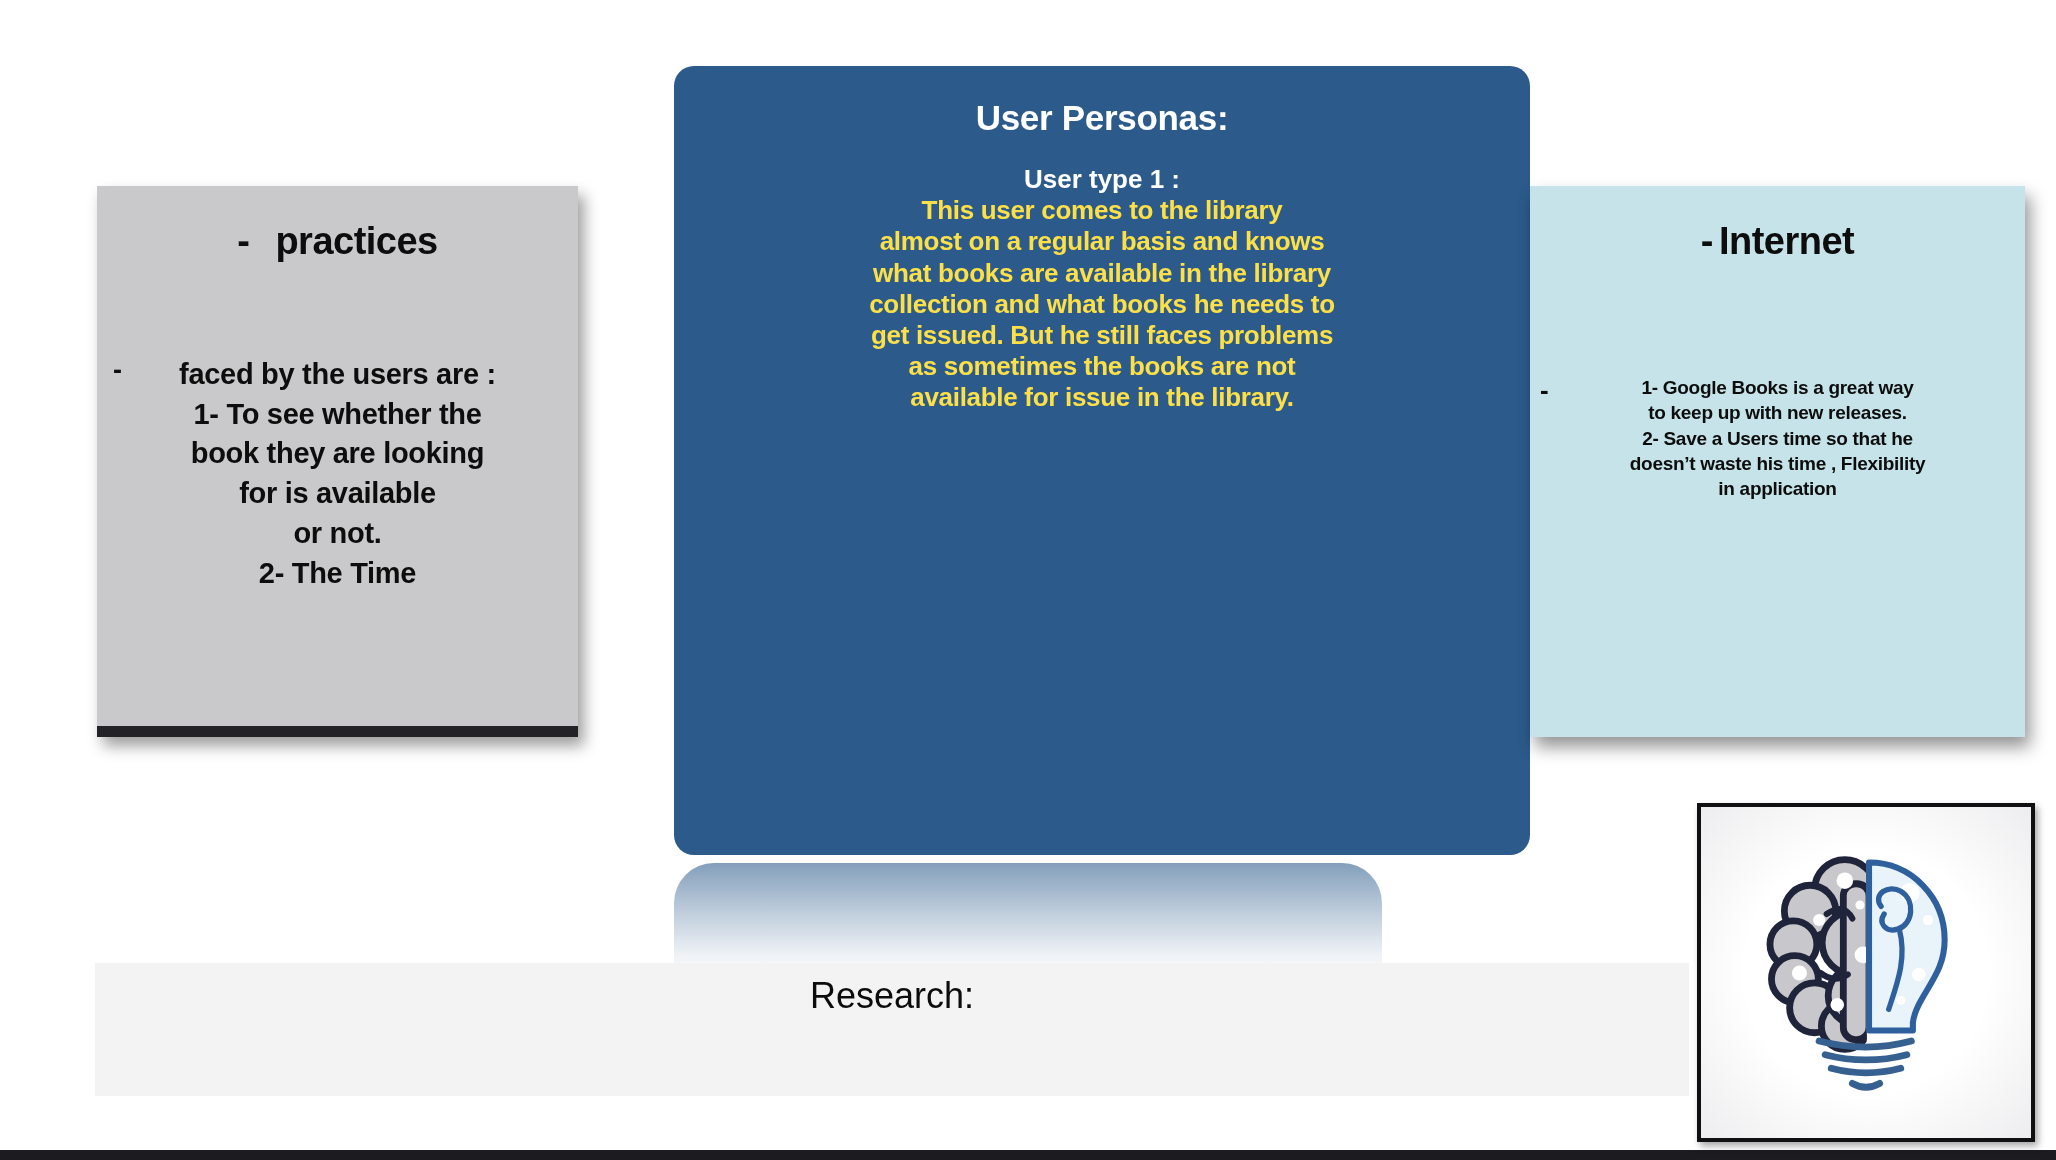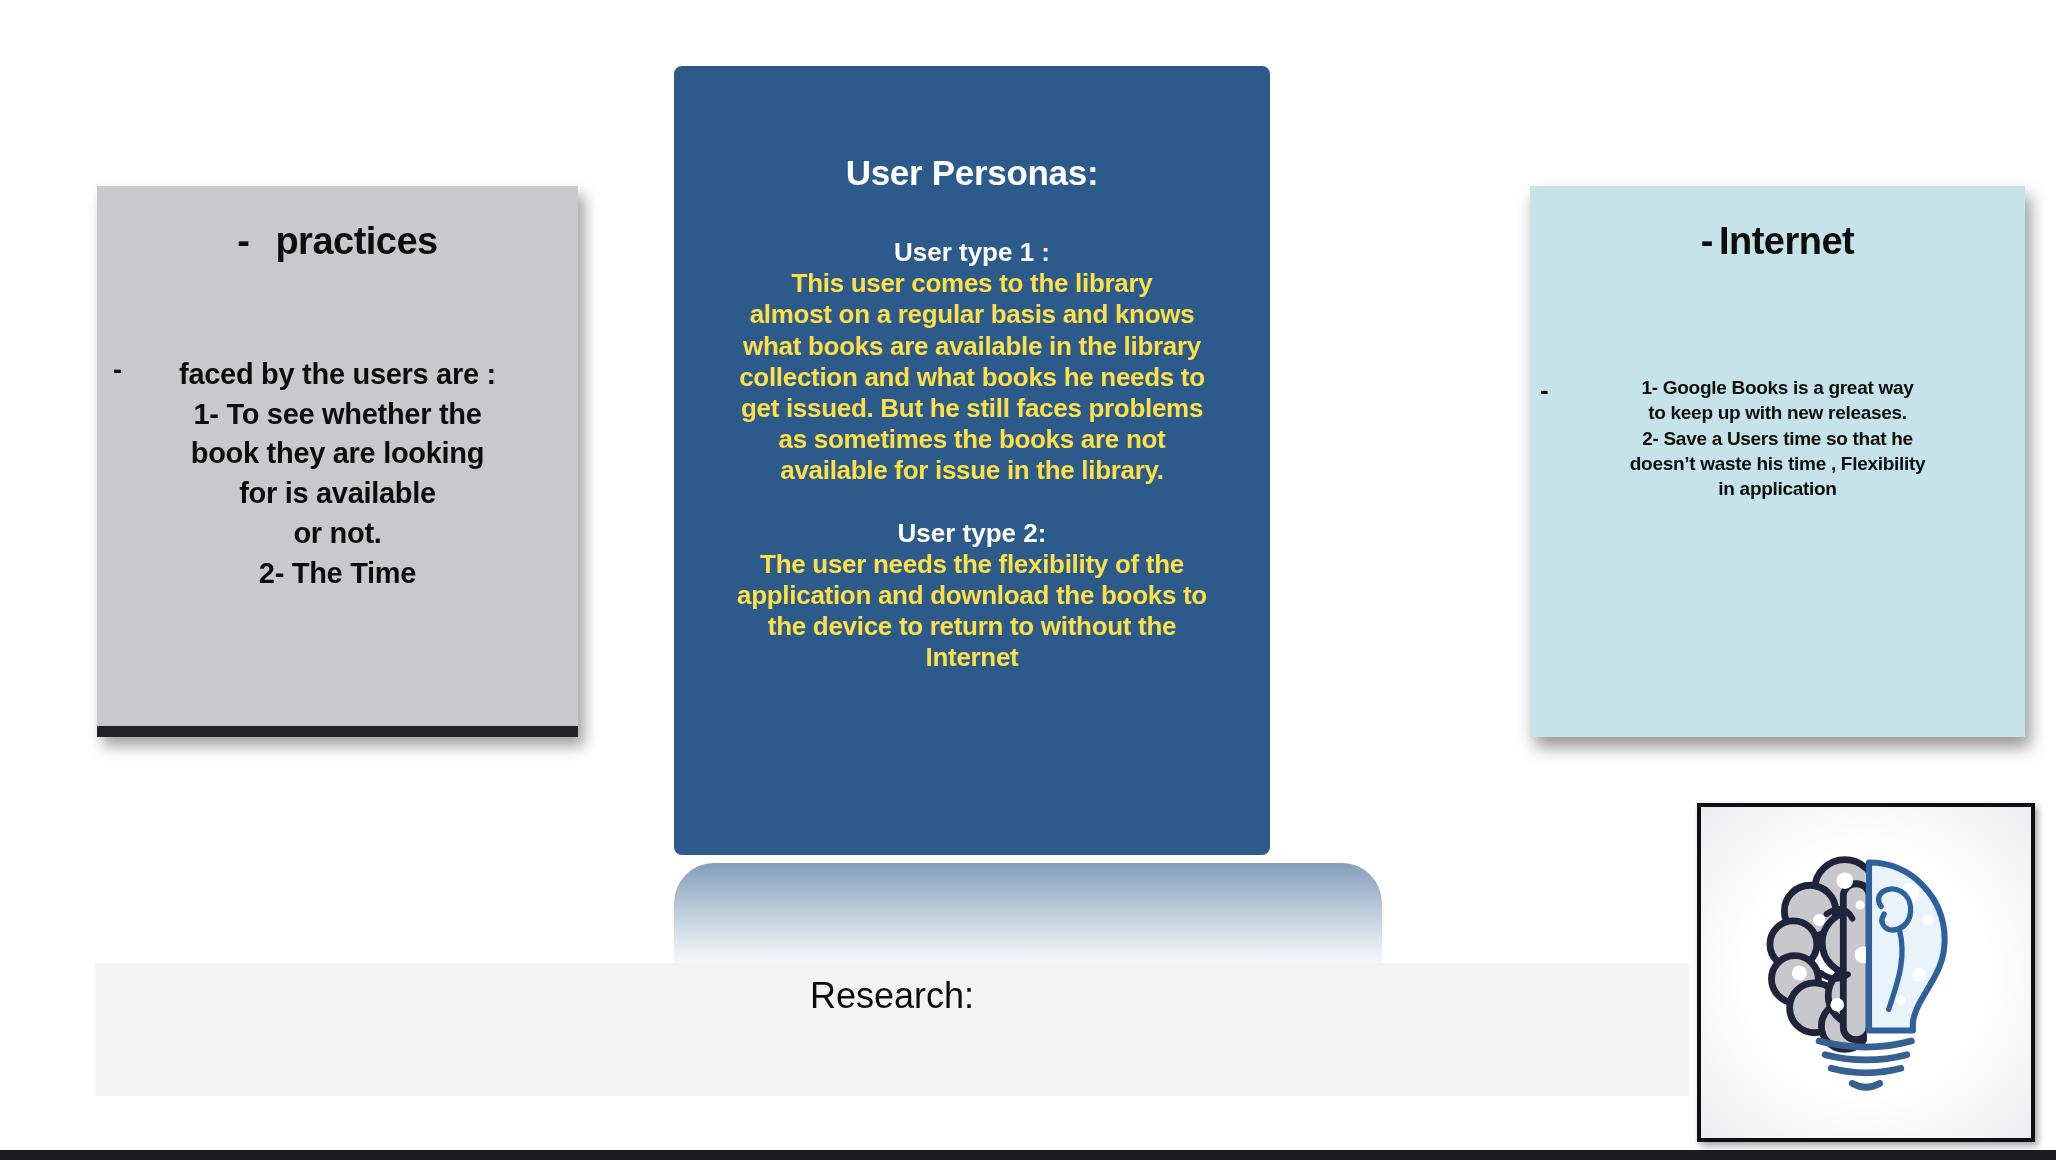--- a/index.html
+++ b/index.html
@@ -30,29 +30,29 @@
     text-align:center;white-space:pre-line;
     font-weight:bold;font-size:29px;line-height:1.37;color:#0d0d0d;
     letter-spacing:-0.3px;
   }
   .body-bullet{
     position:absolute;left:16px;top:0;
     font-weight:bold;font-size:27px;color:#0d0d0d;
   }
   
   .card-personas{
-    left:674px;top:66px;width:596px;height:789px;
-    border-radius:8px;
-    padding-top:87px;
+    left:674px;top:66px;width:856px;height:789px;
+    border-radius:20px;
+    padding-top:32px;
   }
   .personas-title{
     text-align:center;font-weight:bold;font-size:35px;color:#ffffff;
     letter-spacing:-0.3px;
   }
-  .persona-section{margin-top:44px;padding:0 36px;}
+  .persona-section{margin-top:26px;padding:0 36px;}
   .persona-section.second{margin-top:31px;}
   .persona-heading{
     text-align:center;font-weight:bold;font-size:26px;color:#ffffff;line-height:1.2;
   }
   .persona-text{
     text-align:center;white-space:pre-line;
     font-weight:bold;font-size:26px;color:#fde047;line-height:1.2;
     letter-spacing:-0.3px;
   }
   .personas-reflection{
@@ -125,27 +125,20 @@
     <div class="persona-section">
       <div class="persona-heading">User type 1 :</div>
       <div class="persona-text">This user comes to the library
 almost on a regular basis and knows
 what books are available in the library
 collection and what books he needs to
 get issued. But he still faces problems
 as sometimes the books are not
 available for issue in the library.</div>
     </div>
-    <div class="persona-section second">
-      <div class="persona-heading">User type 2:</div>
-      <div class="persona-text">The user needs the flexibility of the
-application and download the books to
-the device to return to without the
-Internet</div>
-    </div>
   </section>
 
   <div class="personas-reflection"></div>
 
   <section class="card card-solutions" style="background-color: rgb(197, 227, 232);">
     <div class="card-title-row">
       <span class="bullet-dash">-</span>
       <span>Internet</span>
     </div>
     <div class="body-wrap">

